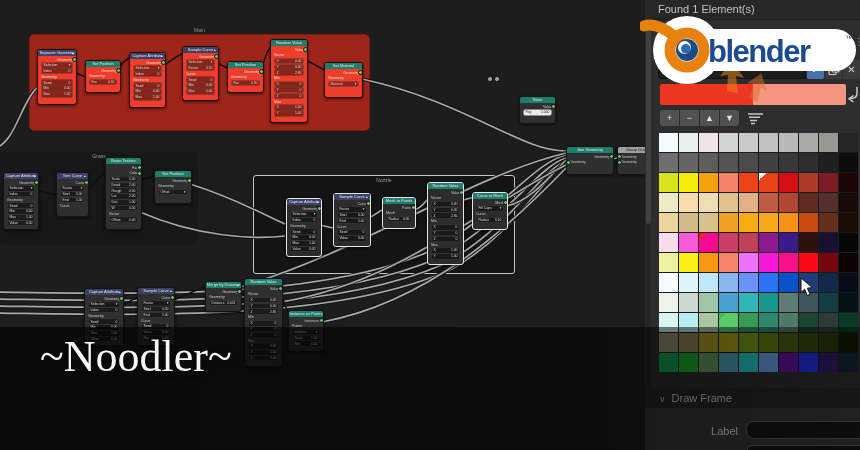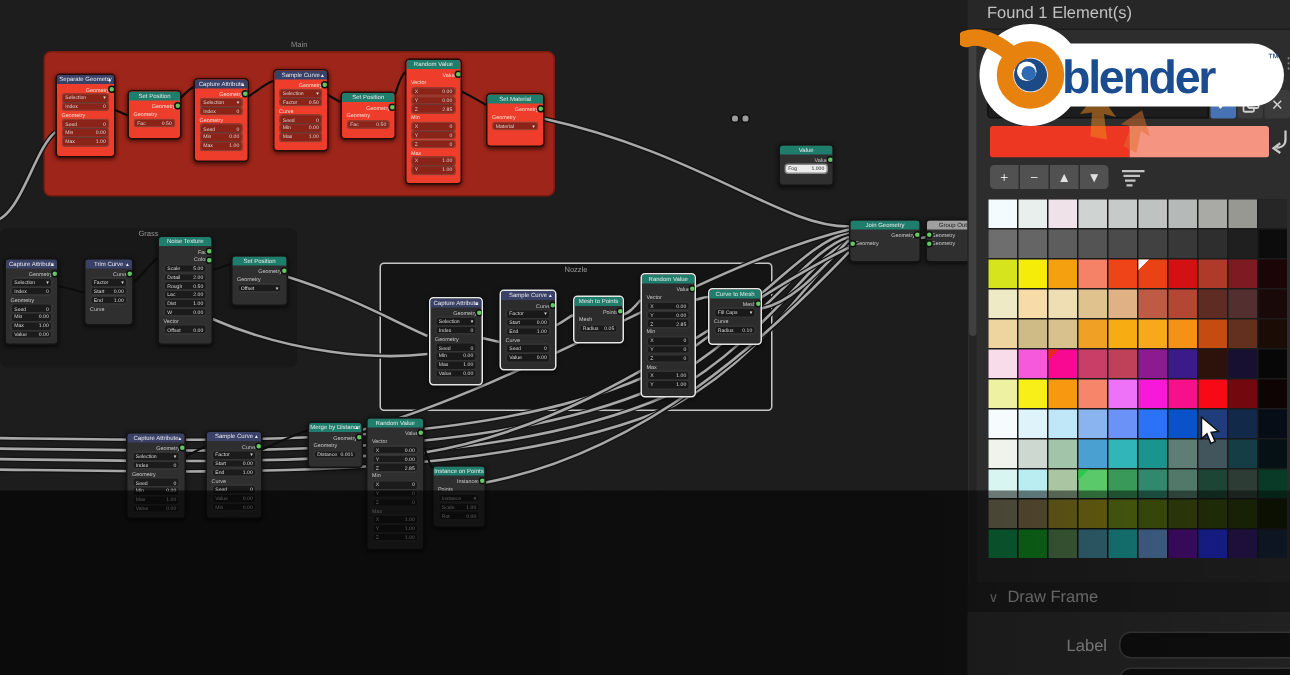--- a/index.html
+++ b/index.html
@@ -1056,20 +1056,21 @@
     <span class="chev">∨</span><span>Draw Frame</span>
   </div>
   <div id="drawframe-body"></div>
   <div id="label-row-label">Label</div>
   <input class="txtfield" id="label-input" readonly="" value="" style="">
   <input class="txtfield" id="extra-input" readonly="" style="">
 </div>
 
 <div id="overlay">
   <div id="banner">
+    <span id="banner-subtitle">~Noodler~</span>
   </div>
 </div>
 
 <div id="logo">
   <svg width="220" height="74" viewBox="0 0 220 74">
     <rect x="52" y="15" width="164" height="42" rx="21" fill="#ffffff"></rect>
     <circle cx="47" cy="36" r="34" fill="#ffffff"></circle>
     <path d="M42,30 C30,16 14,8 4,12" stroke="#e8820e" stroke-width="11" fill="none" stroke-linecap="round"></path>
     <circle cx="47" cy="36" r="17" stroke="#e8820e" stroke-width="11" fill="none"></circle>
     <circle cx="47" cy="36" r="11" fill="#1c4a87"></circle>

